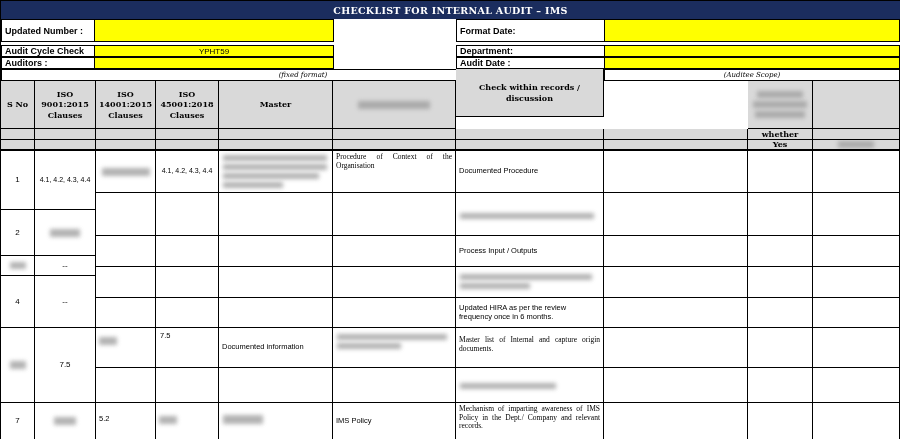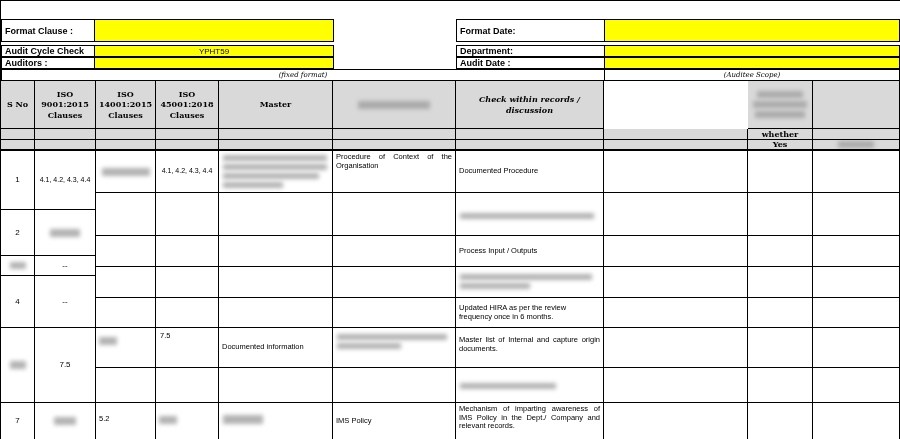--- a/index.html
+++ b/index.html
@@ -12,35 +12,36 @@
   .yellow{background:#ffff00;border:1px solid #000;}
   .boxed{border:1px solid #000;}
   .hdr{font-family:"DejaVu Serif",serif;font-weight:bold;font-size:8px;line-height:1.3;
        display:flex;align-items:center;justify-content:center;text-align:center;white-space:pre-line;}
   .hdr-sm{font-size:7.3px;line-height:1.35;}
   .metalbl{font-weight:bold;font-size:9px;display:flex;align-items:center;padding-left:3px;white-space:nowrap;}
   .note{font-family:"DejaVu Serif",serif;font-style:italic;font-size:7px;display:flex;align-items:center;justify-content:center;}
   .center{display:flex;align-items:center;justify-content:center;text-align:center;}
   .vcenter{display:flex;align-items:center;padding-left:3px;padding-right:2px;}
   .topleft{padding:4px 2px 0 4px;}
-  .just{text-align:justify;text-align-last:left;padding:2px 3px 0 3px;}
+  .just{text-align:justify;text-align-last:left;padding:2px 3px 0 3px;font-family:Liberation Serif, serif;}
   .justmid{display:block;padding-top:6px;}
   .titlebar{background:#1b2d5e;color:#fff;font-family:"DejaVu Serif",serif;font-weight:bold;font-size:9.5px;
             letter-spacing:.3px;display:flex;align-items:center;justify-content:center;}
   .redact{background:#9f9f9f;filter:blur(2.2px);opacity:.8;border-radius:1px;}
   .rstack{display:flex;flex-direction:column;align-items:center;justify-content:center;gap:3px;width:100%;height:100%;}
   .thickb{border-bottom-width:2px;}
 </style>
 </head>
 <body>
 
 <div id="sheet">
 
-
-  <div class="abs metalbl boxed" style="left:0;top:18;width:94px;height:23px;top:18px;">Format Clause :</div>
+  <div class="abs titlebar" style="left:0;top:0;width:899px;height:18px;">CHECKLIST FOR INTERNAL AUDIT – IMS</div>
+
+  <div class="abs metalbl boxed" style="left:0;top:18;width:94px;height:23px;top:18px;">Updated Number :</div>
   <div class="abs yellow" style="left:93px;top:18px;width:240px;height:23px;"></div>
 
   <div class="abs metalbl boxed" style="left:0;top:44px;width:94px;height:12px;">Audit Cycle Check</div>
   <div class="abs yellow center" style="left:93px;top:44px;width:240px;height:12px;font-size:8px;">YPHT59</div>
 
   <div class="abs metalbl boxed" style="left:0;top:56px;width:94px;height:12px;">Auditors :</div>
   <div class="abs yellow" style="left:93px;top:56px;width:240px;height:12px;"></div>
 
   <div class="abs metalbl boxed" style="left:455px;top:18px;width:149px;height:23px;">Format Date:</div>
   <div class="abs yellow" style="left:603px;top:18px;width:296px;height:23px;"></div>
@@ -63,21 +64,21 @@
 Clauses</div>
   <div class="cell gray hdr" style="left:155px;top:80px;width:63px;height:48px;">ISO
 45001:2018
 Clauses</div>
   <div class="cell gray hdr" style="left:218px;top:80px;width:114px;height:48px;">Master</div>
   <div class="cell gray" style="left:332px;top:80px;width:123px;height:48px;">
     <div class="rstack">
         <div class="redact" style="width:72px;height:8px;"></div>
       </div>
   </div>
-  <div class="cell gray hdr" style="left:455px;top:80px;width:148px;height:48px;font-style:italic;">Check within records /
+  <div class="cell gray hdr" style="left:455px;top:68px;width:148px;height:48px;">Check within records /
 discussion</div>
   <div class="cell gray" style="left:747px;top:80px;width:65px;height:48px;">
     <div class="rstack">
       <div class="redact" style="width:46px;height:7px;"></div>
       <div class="redact" style="width:54px;height:7px;"></div>
       <div class="redact" style="width:50px;height:7px;"></div>
     </div>
   </div>
   <div class="cell gray" style="left:812px;top:80px;width:87px;height:48px;"></div>
 

